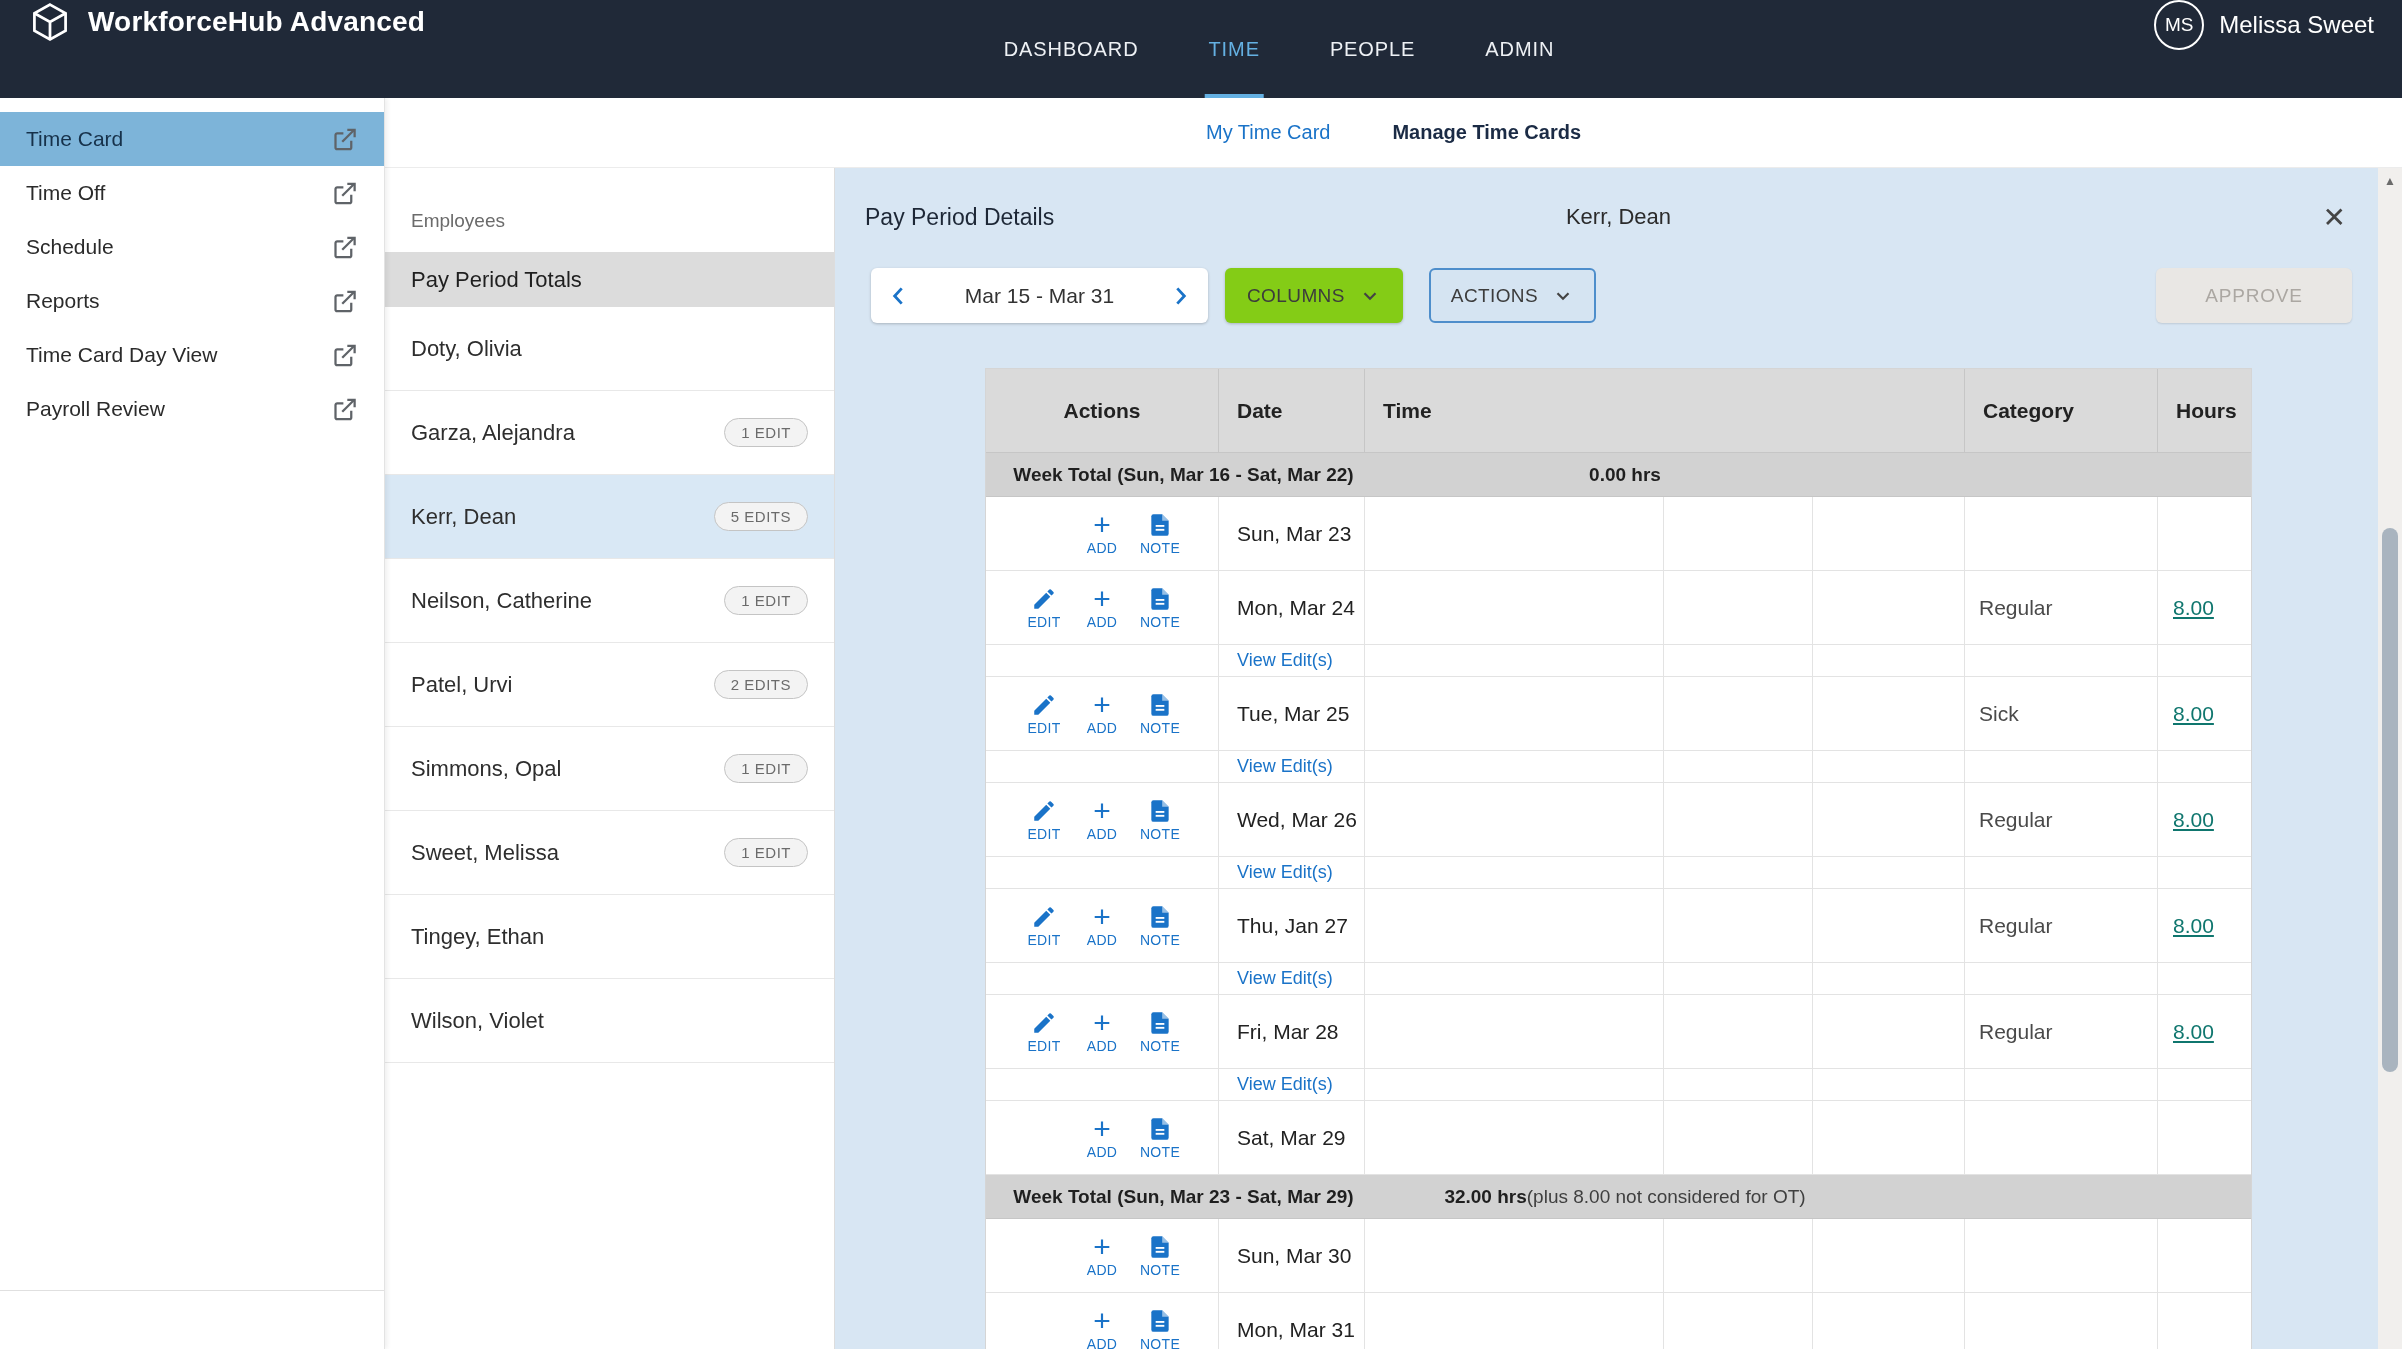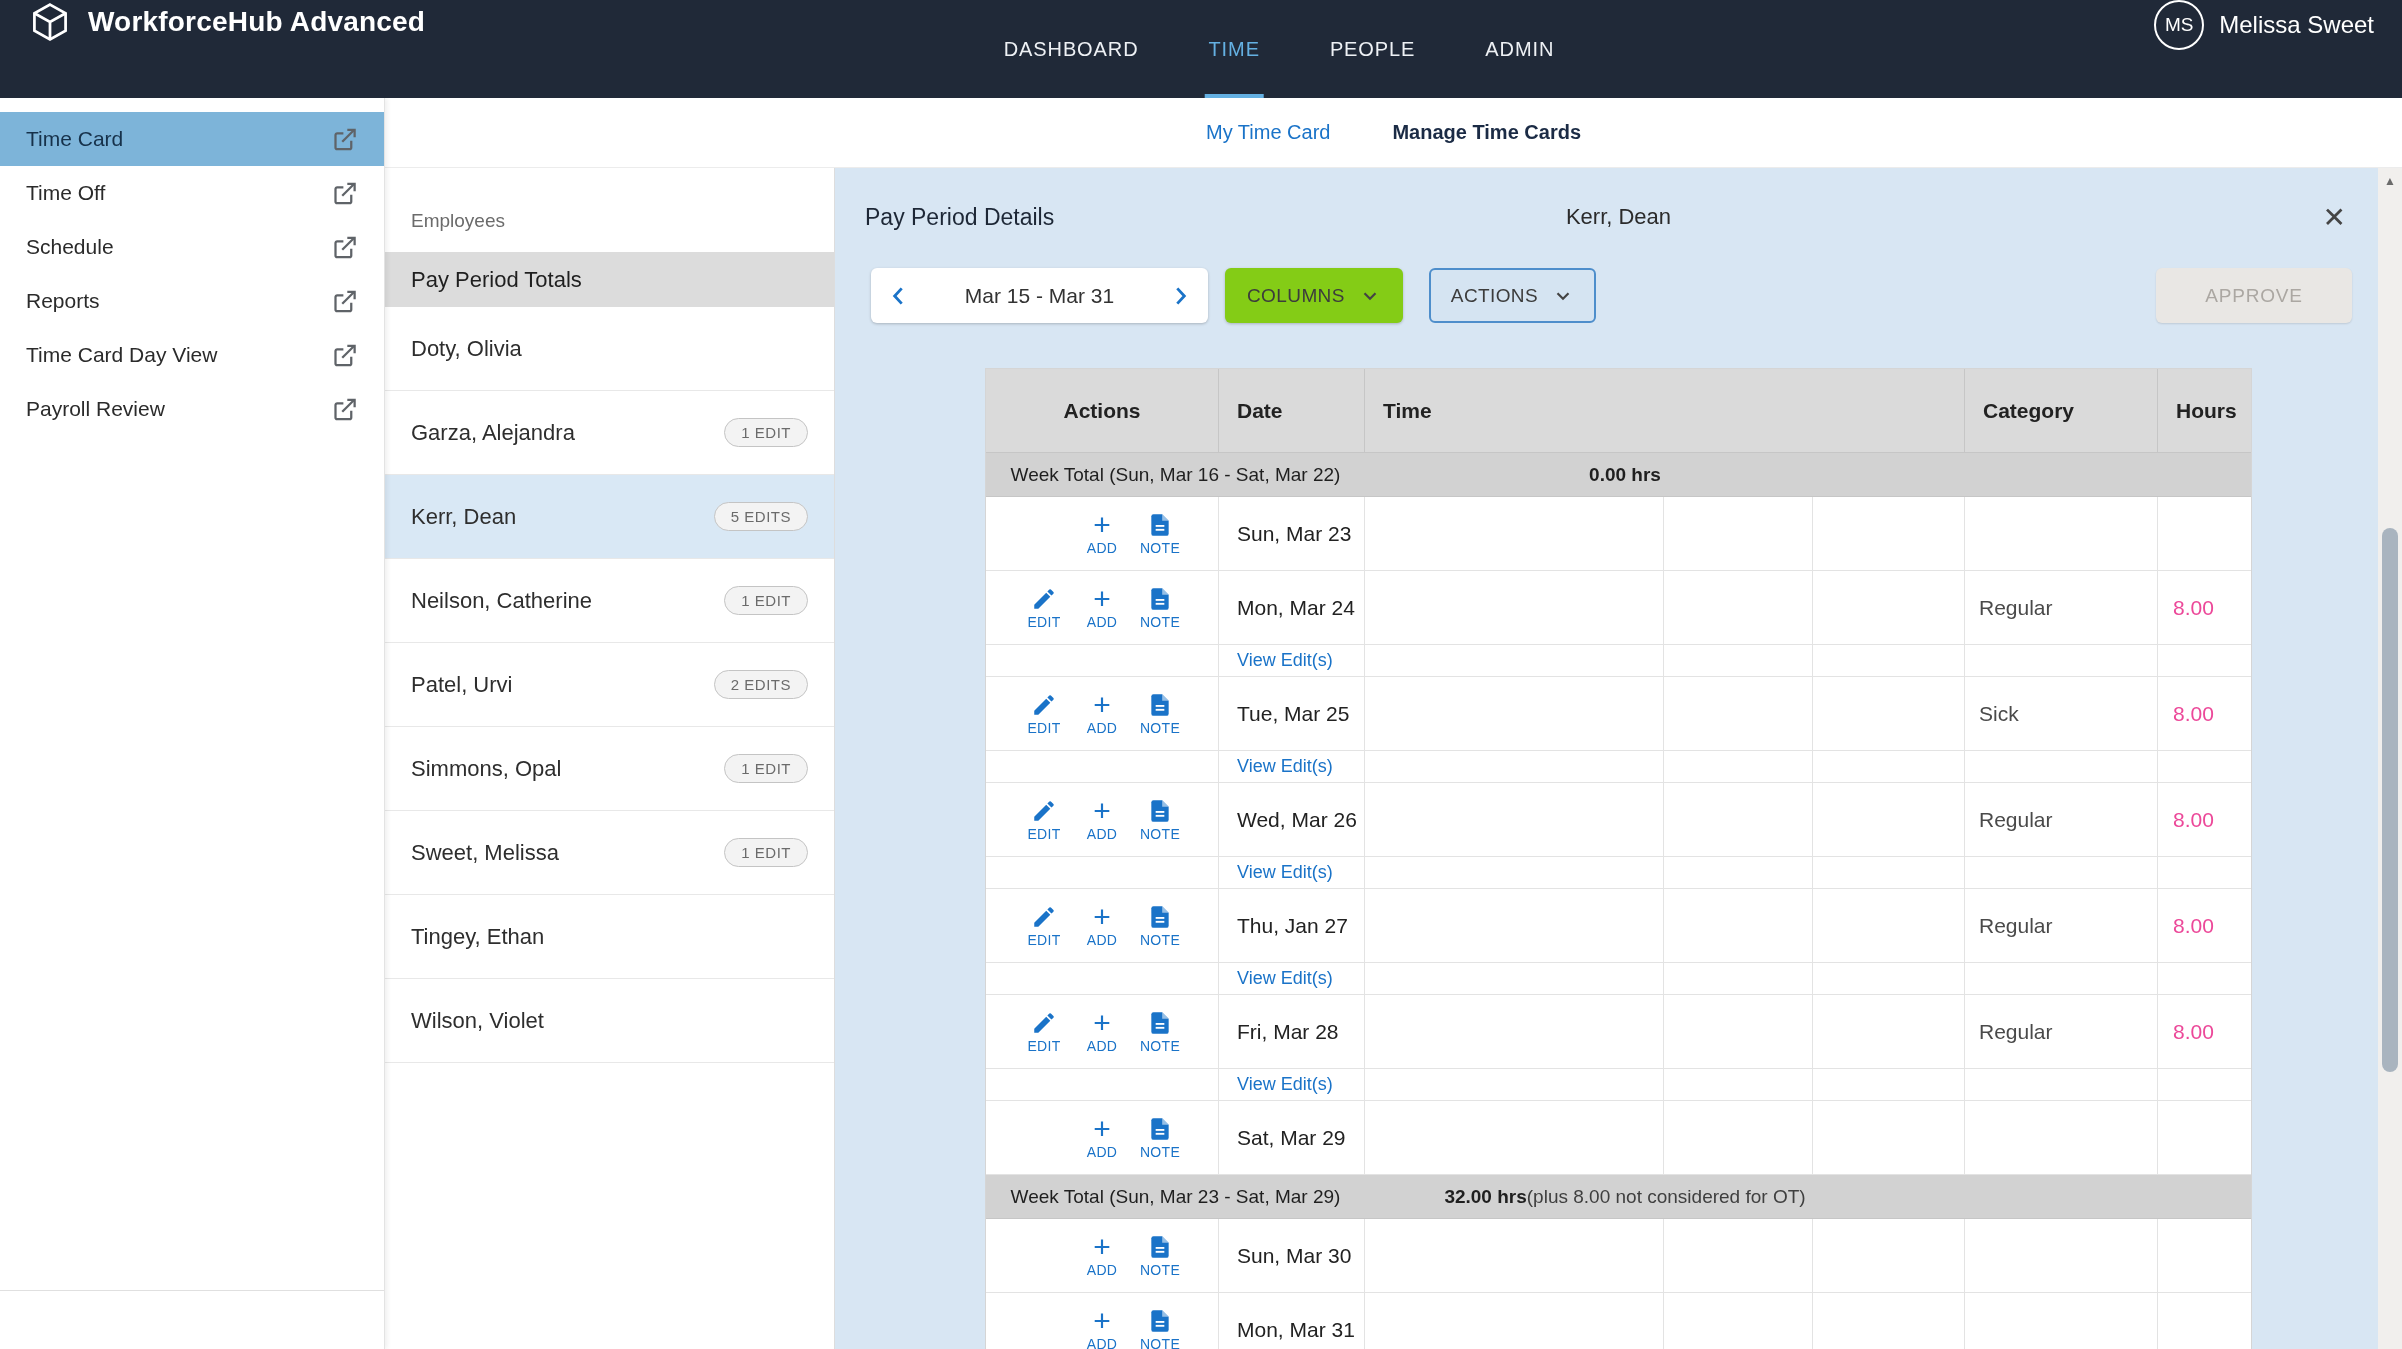--- a/index.html
+++ b/index.html
@@ -96,27 +96,27 @@
     overflow: hidden; }
   .cell:last-child { border-right: none; }
   .actions-cell { justify-content: center; }
   .slot { width: 58px; display: flex; flex-direction: column; align-items: center;
     gap: 2px; cursor: pointer; color: var(--accent, #1a73c8); }
   .slot.empty { visibility: hidden; }
   .slot .lbl { font-size: 14px; letter-spacing: .3px; }
   .icon-plus { font-size: 30px; line-height: 26px; font-weight: 400; }
   .date-cell { padding-left: 18px; font-size: 21px; color: #222; }
   .cat-cell { padding-left: 14px; font-size: 21px; color: #4a4a4a; }
-  .hours-cell { padding-left: 15px; font-size: 21px; color: #ec4899; }
+  .hours-cell { padding-left: 15px; font-size: 21px; color: #0f766e; text-decoration: underline; }
 
   .row-week { position: relative; height: 44px; background: var(--week-total-bg, #d2d2d2);
     border-bottom: 1px solid #c6c6c6; }
-  .week-label { position: absolute; left: 0; width: 379px; top: 0; bottom: 0;
+  .week-label { position: absolute; left: 8px; width: 379px; top: 0; bottom: 0;
     display: flex; align-items: center; justify-content: center;
-    font-size: 19px; font-weight: normal; color: #1f1f1f; }
+    font-size: 19px; font-weight: bold; color: #1f1f1f; }
   .week-hours { position: absolute; left: 379px; width: 520px; top: 0; bottom: 0;
     display: flex; align-items: center; justify-content: center; font-size: 19px; color: #3f3f3f; }
   .week-hours .wh-val { font-weight: bold; color: #1f1f1f; }
 
   .row-ve { height: 32px; border-bottom: 1px solid #e3e3e3; background: #fff; }
   .ve-link { font-size: 18px; color: var(--accent, #1a73c8); padding-left: 18px;
     cursor: pointer; }
 
   
   .scrollbar { position: absolute; top: 168px; right: 0; bottom: 0; width: 24px;

